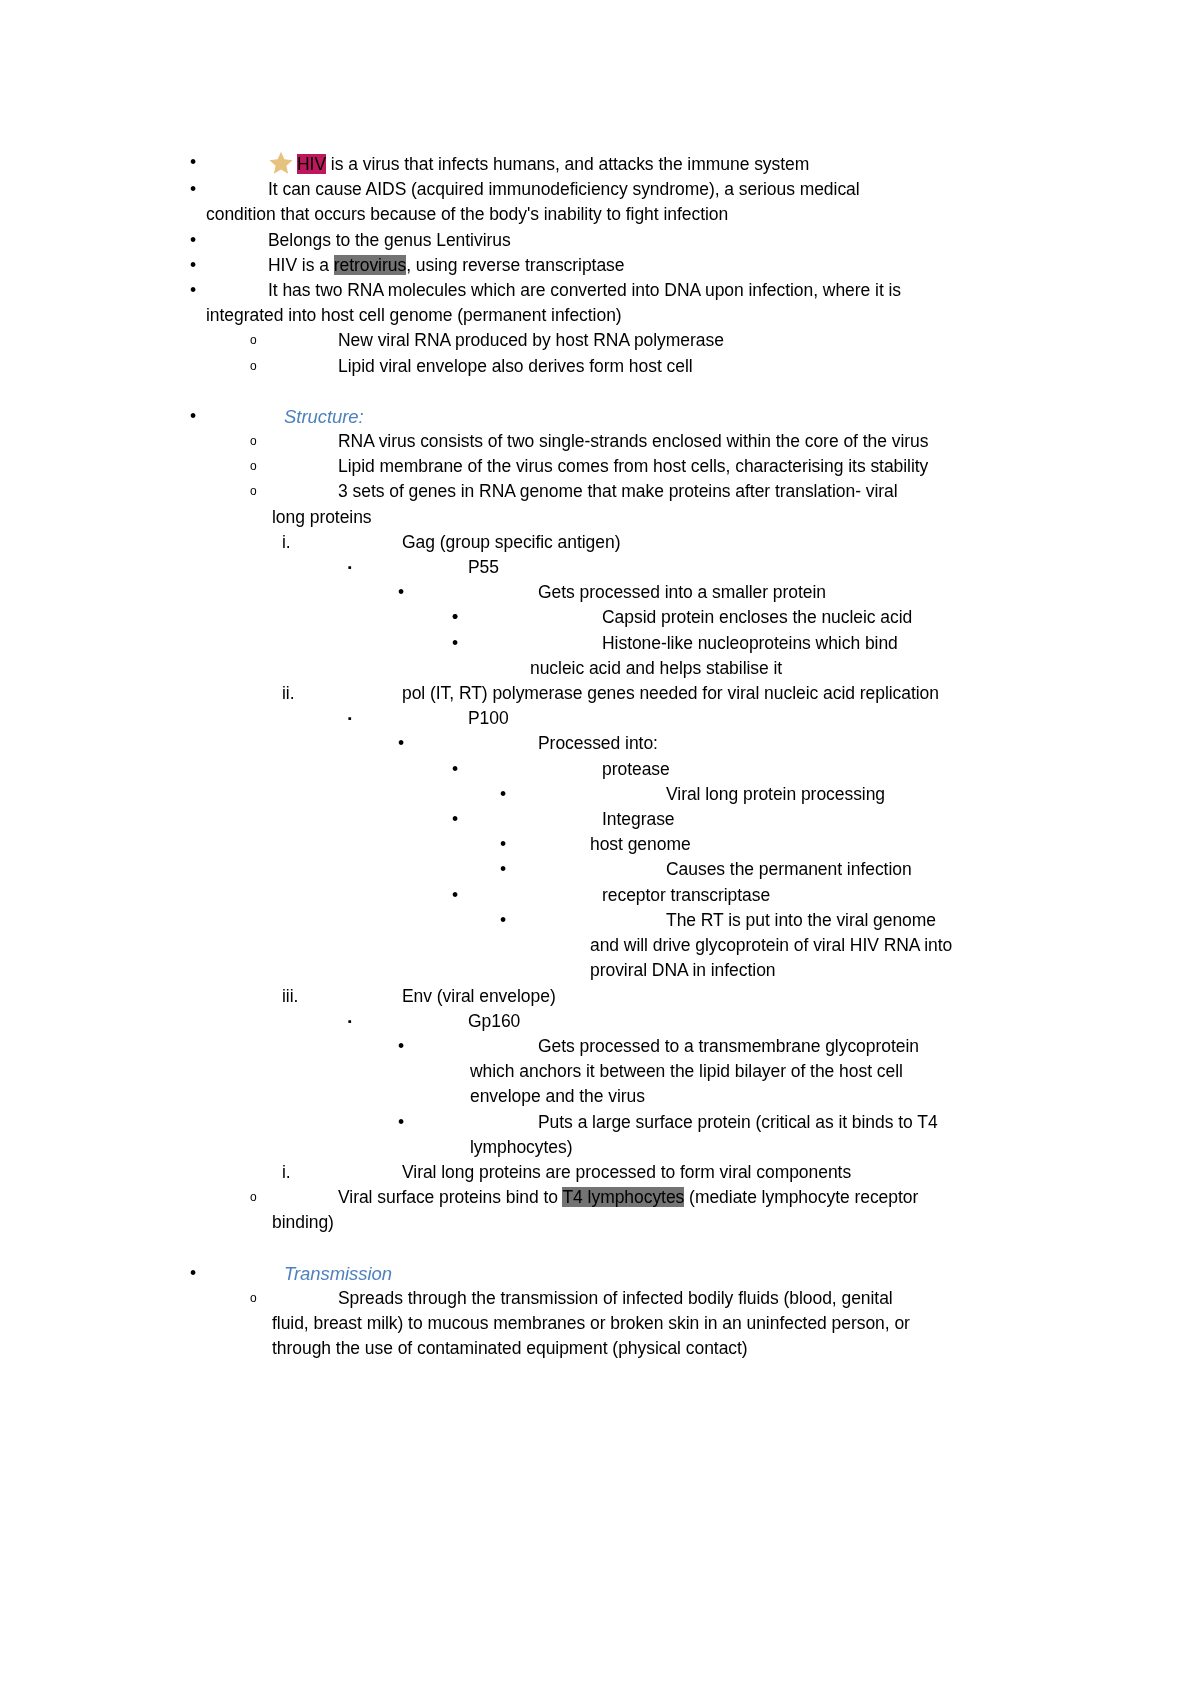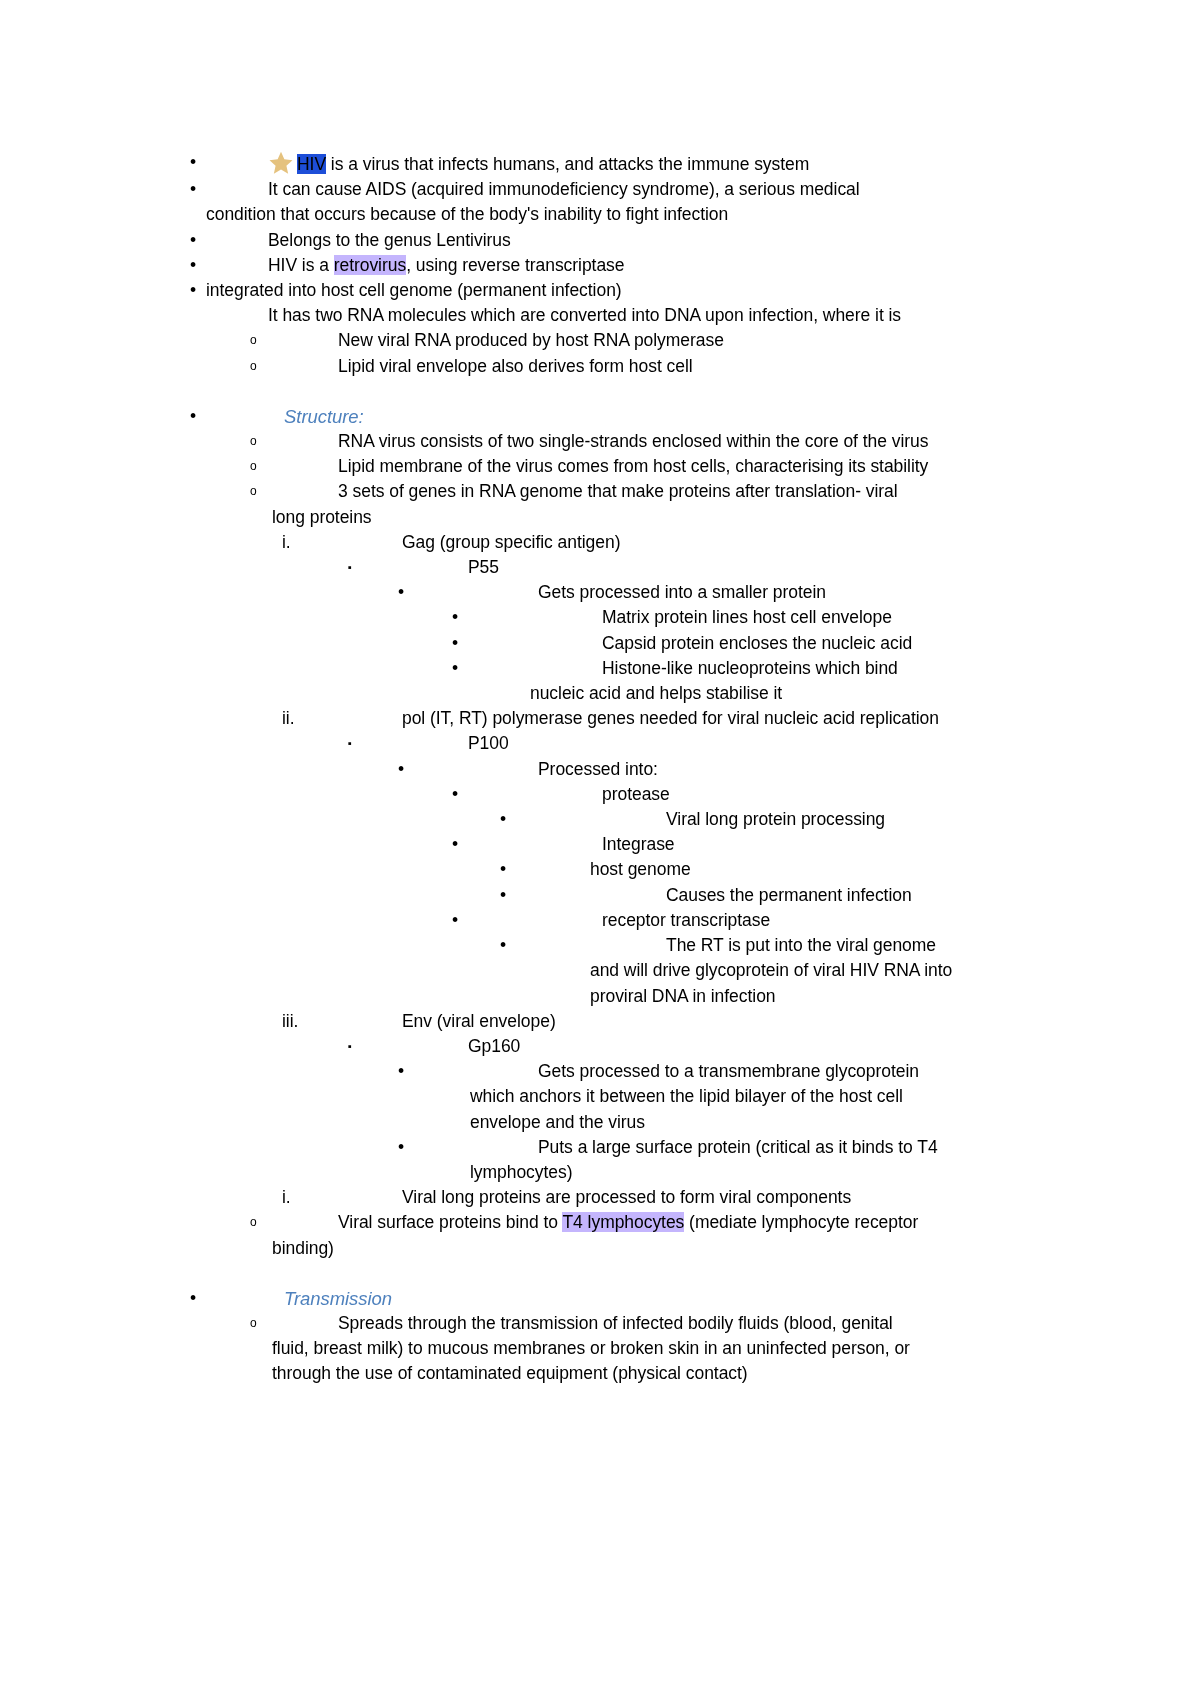--- a/index.html
+++ b/index.html
@@ -71,22 +71,22 @@
 
   .spacer { height: 25px; }
 
   .heading-blue {
     color: #4E81BD;
     font-style: italic;
     font-size: 18.5px;
     margin-left: 16px;
   }
 
-  .hl-yellow { background: #1d4ed8; }
-  .hl-cyan  { background: #c4b5fd; }
+  .hl-yellow { background: #be185d; }
+  .hl-cyan  { background: #737373; }
 
   .star-icon {
     display: inline-block;
     width: 26px;
     height: 26px;
     vertical-align: -6px;
     margin-right: 3px;
   }
 </style>
 </head>
@@ -116,22 +116,22 @@
     <span class="txt">Belongs to the genus Lentivirus</span>
   </div>
 
   <div class="row lvl1">
     <span class="marker">•</span>
     <span class="txt"><span>HIV is a </span><span class="hl-cyan">retrovirus</span><span>,  using reverse transcriptase</span></span>
   </div>
 
   <div class="row lvl1">
     <span class="marker">•</span>
+    <span class="txt">It has two RNA molecules which are converted into DNA upon infection, where it is</span>
     <span class="txt wrap-lvl1">integrated into host cell genome (permanent infection)</span>
-    <span class="txt">It has two RNA molecules which are converted into DNA upon infection, where it is</span>
   </div>
 
   <div class="row lvl2">
     <span class="marker">o</span>
     <span class="txt">New viral RNA produced by host RNA polymerase</span>
   </div>
 
   <div class="row lvl2">
     <span class="marker">o</span>
     <span class="txt">Lipid viral envelope also derives form host cell</span>
@@ -167,21 +167,20 @@
   <div class="row lvl4">
     <span class="marker">▪</span>
     <span class="txt">P55</span>
   </div>
   <div class="row lvl5">
     <span class="marker">•</span>
     <span class="txt">Gets processed into a smaller protein</span>
   </div>
   <div class="row lvl6">
     <span class="marker">•</span>
-    <span class="txt">Matrix protein lines host cell envelope</span>
   </div>
   <div class="row lvl6">
     <span class="marker">•</span>
     <span class="txt">Capsid protein encloses the nucleic acid</span>
   </div>
   <div class="row lvl6">
     <span class="marker">•</span>
     <span class="txt">Histone-like nucleoproteins which bind</span>
     <span class="txt wrap-lvl6">nucleic acid and helps stabilise it</span>
   </div>

